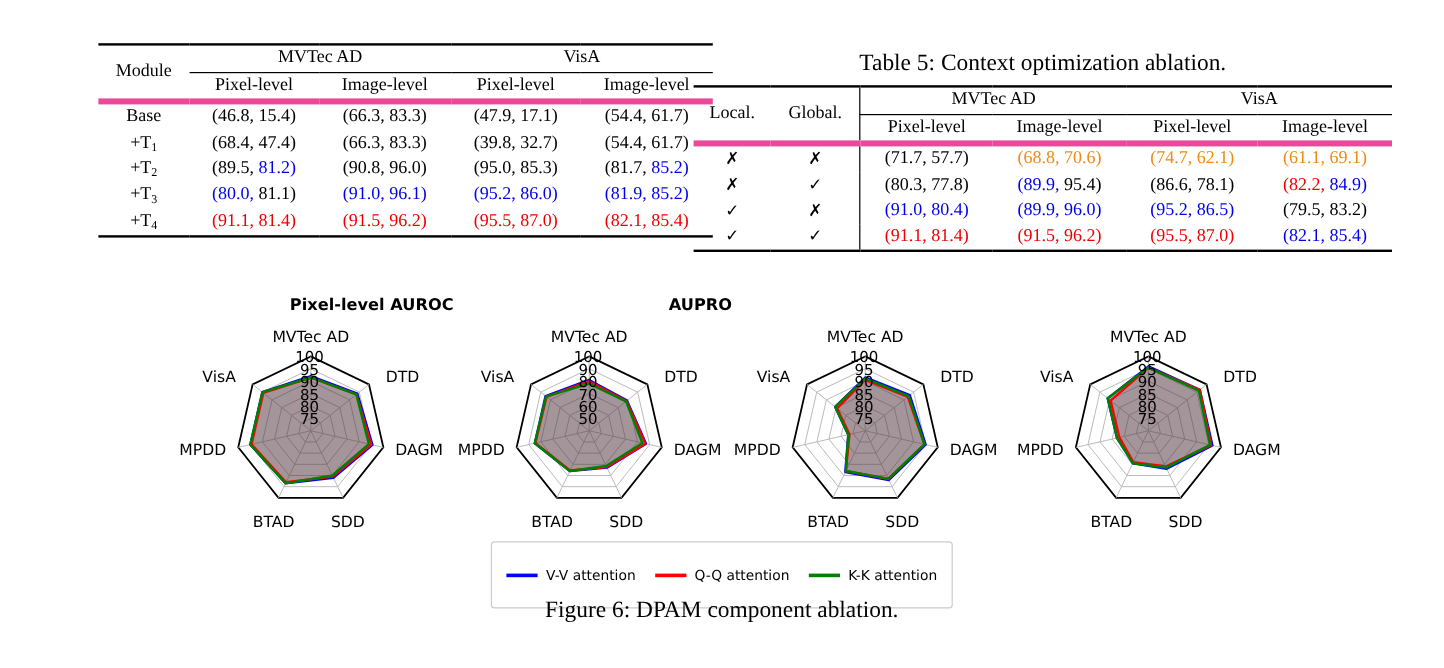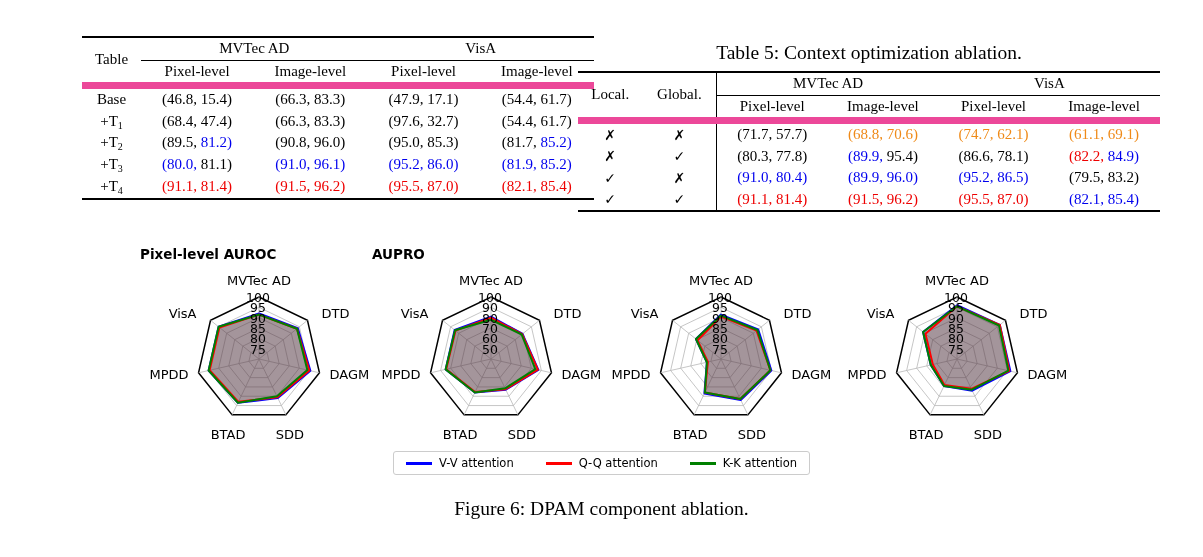--- a/index.html
+++ b/index.html
@@ -35,21 +35,21 @@
     table-layout: auto;
   }
   table.paper-table td, table.paper-table th {
     padding: 1px 4px;
     font-weight: normal;
     text-align: center;
     white-space: nowrap;
     line-height: 1.30;
   }
   .rule-top td { border-top: 2.2px solid #000; }
-  .rule-mid td { border-top: 7px solid #ec4899; }
+  .rule-mid td { border-top: 5px solid #ec4899; }
   .rule-bot td { border-bottom: 2.2px solid #000; }
   .grp-rule { border-bottom: 1px solid #000; }
   .vline { border-left: 1px solid #000; }
 
   .c-black { color: #000000; }
   .c-blue  { color: #0000ee; }
   .c-red   { color: #ee0000; }
   .c-orange{ color: #ef8a18; }
 
   .mod-label { text-align: center; }
@@ -59,36 +59,36 @@
   
   #figure-block {
     position: absolute; left: 0px; top: 246px; width: 1203px; height: 250px;
   }
   .chart-row { position: relative; width: 1203px; height: 215px; }
   .chart-cell {
     position: absolute; top: 0; width: 238px; height: 215px;
   }
   .chart-title {
     position: absolute; top: 0px; left: 0; width: 100%;
-    text-align: left;
+    text-align: right;
     font-family: "DejaVu Sans", sans-serif;
     font-size: 13.5px; font-weight: bold;
     white-space: nowrap;
   }
   .radar-svg { position: absolute; top: 8px; left: 0; }
 
   .legend-wrap {
     position: absolute; top: 205px; left: 0; width: 1203px;
     display: flex; justify-content: center;
   }
   .legend-box {
-    display: flex; align-items: center; gap: 32px;
+    display: flex; align-items: center; gap: 16px;
     border: 1px solid #cccccc; border-radius: 3px;
     background: #ffffff;
-    padding: 4px 12px;
+    padding: 20px 12px;
   }
   .legend-item { display: flex; align-items: center; gap: 7px; }
   .legend-line { display: block; width: 26px; height: 3px; }
   .legend-label {
     font-family: "DejaVu Sans", sans-serif;
     font-size: 11.5px; color: #000;
   }
 
   .fig-caption {
     position: absolute; left: 0; top: 498px; width: 1203px;
@@ -110,42 +110,42 @@
 </style>
 </head>
 <body>
 
 <div class="page">
 
   <div class="table-block" id="table4-block">
     <table class="paper-table">
       <tbody id="t4-body">
           <tr class="rule-top">
-            <td rowspan="2">Table</td>
+            <td rowspan="2">Module</td>
             <td colspan="2" class="grp-rule">MVTec AD</td>
             <td colspan="2" class="grp-rule">VisA</td>
           </tr>
           <tr>
             <td>Pixel-level</td>
             <td>Image-level</td>
             <td>Pixel-level</td>
             <td>Image-level</td>
           </tr>
           <tr class="rule-mid">
             <td class="mod-label"><span>Base</span></td>
             <td><span class="c-black">(</span><span class="c-black">46.8</span><span class="c-black">,</span> <span class="c-black">15.4</span><span class="c-black">)</span></td>
             <td><span class="c-black">(</span><span class="c-black">66.3</span><span class="c-black">,</span> <span class="c-black">83.3</span><span class="c-black">)</span></td>
             <td><span class="c-black">(</span><span class="c-black">47.9</span><span class="c-black">,</span> <span class="c-black">17.1</span><span class="c-black">)</span></td>
             <td><span class="c-black">(</span><span class="c-black">54.4</span><span class="c-black">,</span> <span class="c-black">61.7</span><span class="c-black">)</span></td>
           </tr>
           <tr class="">
             <td class="mod-label"><span>+T</span><span class="sub">1</span></td>
             <td><span class="c-black">(</span><span class="c-black">68.4</span><span class="c-black">,</span> <span class="c-black">47.4</span><span class="c-black">)</span></td>
             <td><span class="c-black">(</span><span class="c-black">66.3</span><span class="c-black">,</span> <span class="c-black">83.3</span><span class="c-black">)</span></td>
-            <td><span class="c-black">(</span><span class="c-black">97.6</span><span class="c-black">,</span> <span class="c-black">32.7</span><span class="c-black">)</span></td>
+            <td><span class="c-black">(</span><span class="c-black">39.8</span><span class="c-black">,</span> <span class="c-black">32.7</span><span class="c-black">)</span></td>
             <td><span class="c-black">(</span><span class="c-black">54.4</span><span class="c-black">,</span> <span class="c-black">61.7</span><span class="c-black">)</span></td>
           </tr>
           <tr class="">
             <td class="mod-label"><span>+T</span><span class="sub">2</span></td>
             <td><span class="c-black">(</span><span class="c-black">89.5</span><span class="c-black">,</span> <span class="c-blue">81.2</span><span class="c-blue">)</span></td>
             <td><span class="c-black">(</span><span class="c-black">90.8</span><span class="c-black">,</span> <span class="c-black">96.0</span><span class="c-black">)</span></td>
             <td><span class="c-black">(</span><span class="c-black">95.0</span><span class="c-black">,</span> <span class="c-black">85.3</span><span class="c-black">)</span></td>
             <td><span class="c-black">(</span><span class="c-black">81.7</span><span class="c-black">,</span> <span class="c-blue">85.2</span><span class="c-blue">)</span></td>
           </tr>
           <tr class="">

